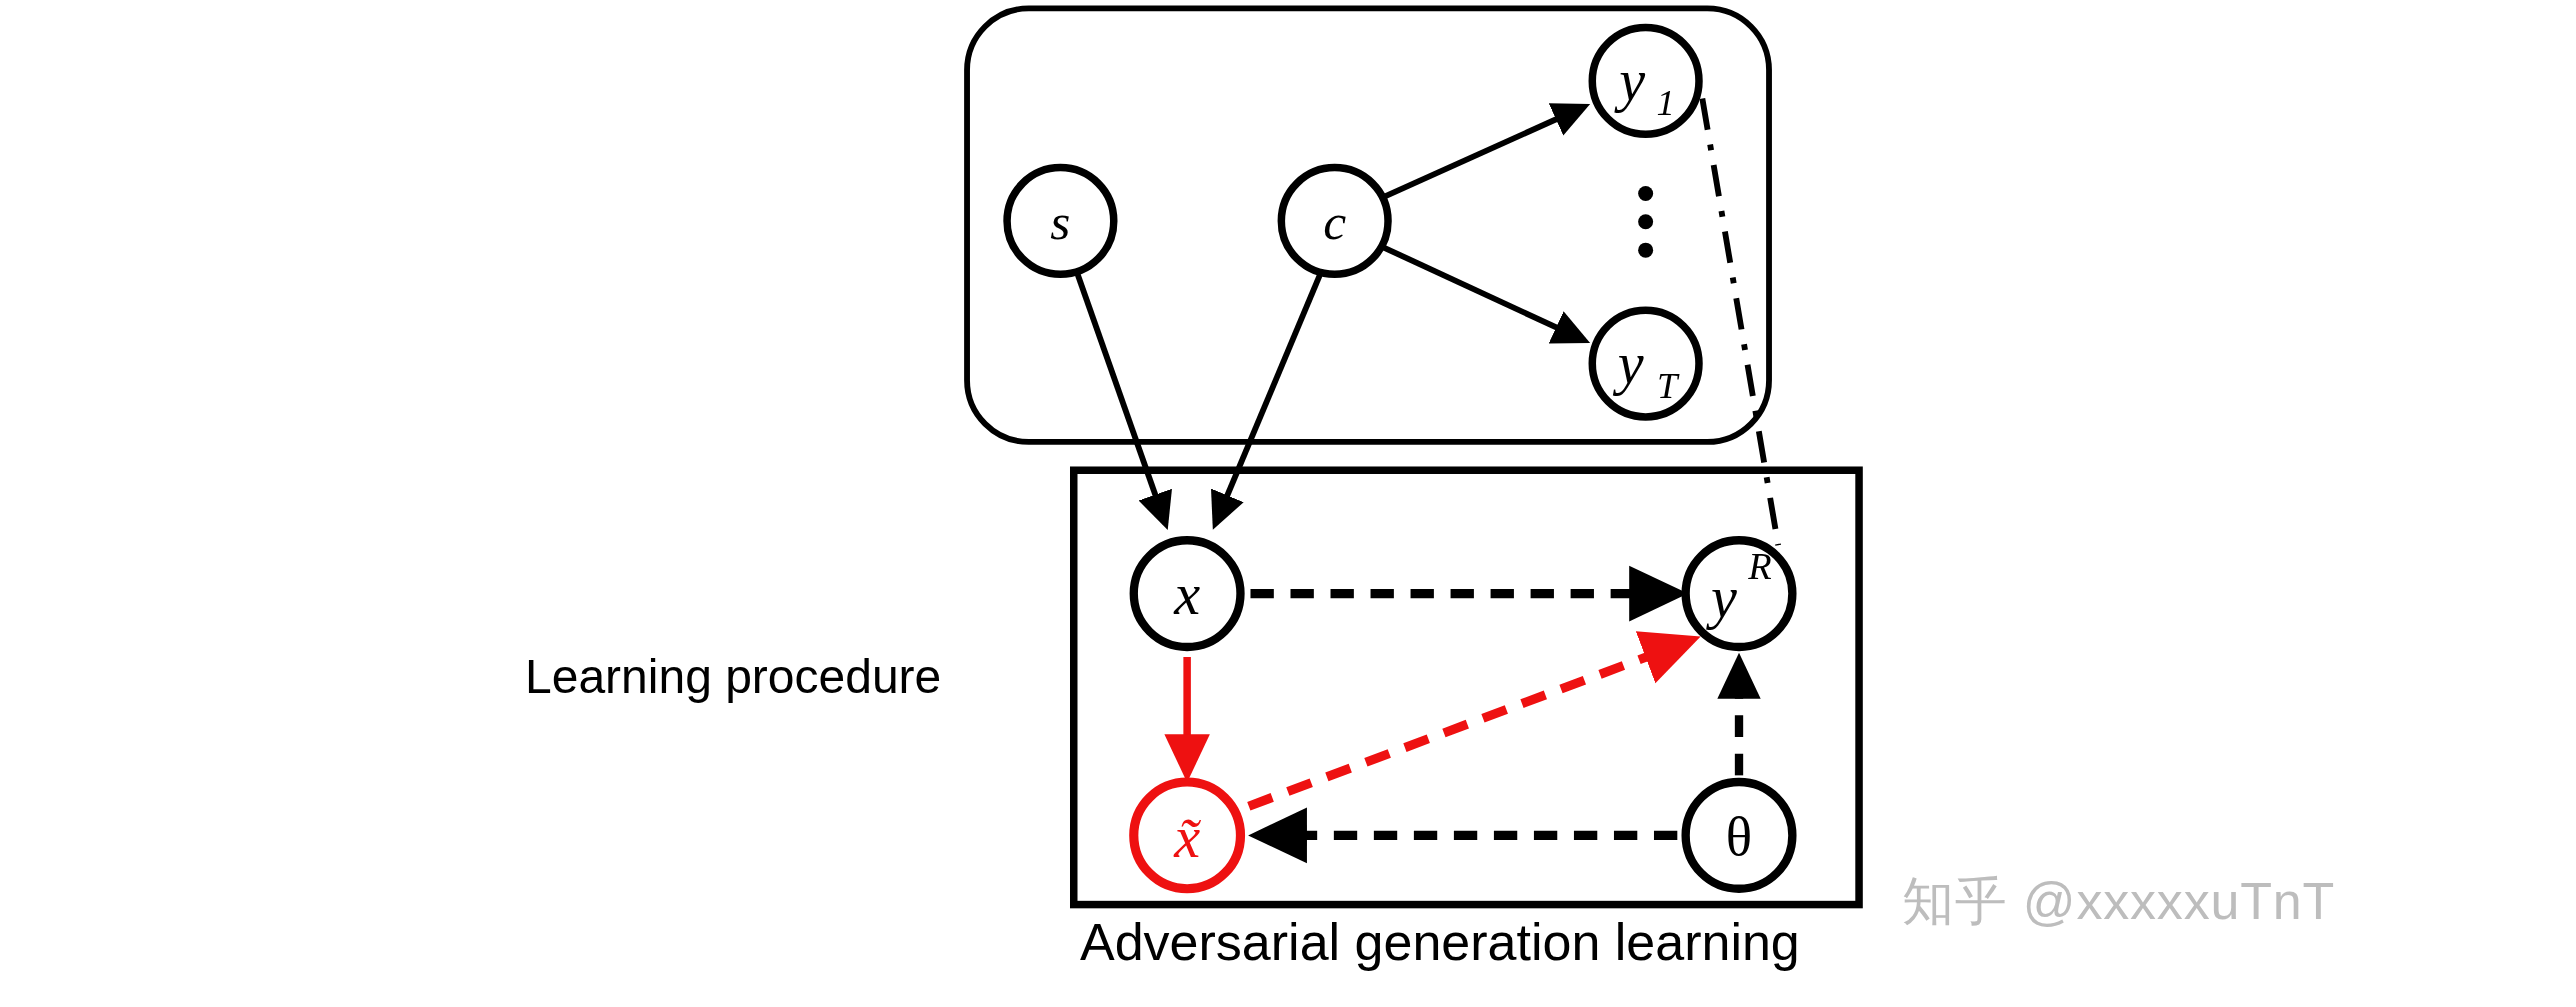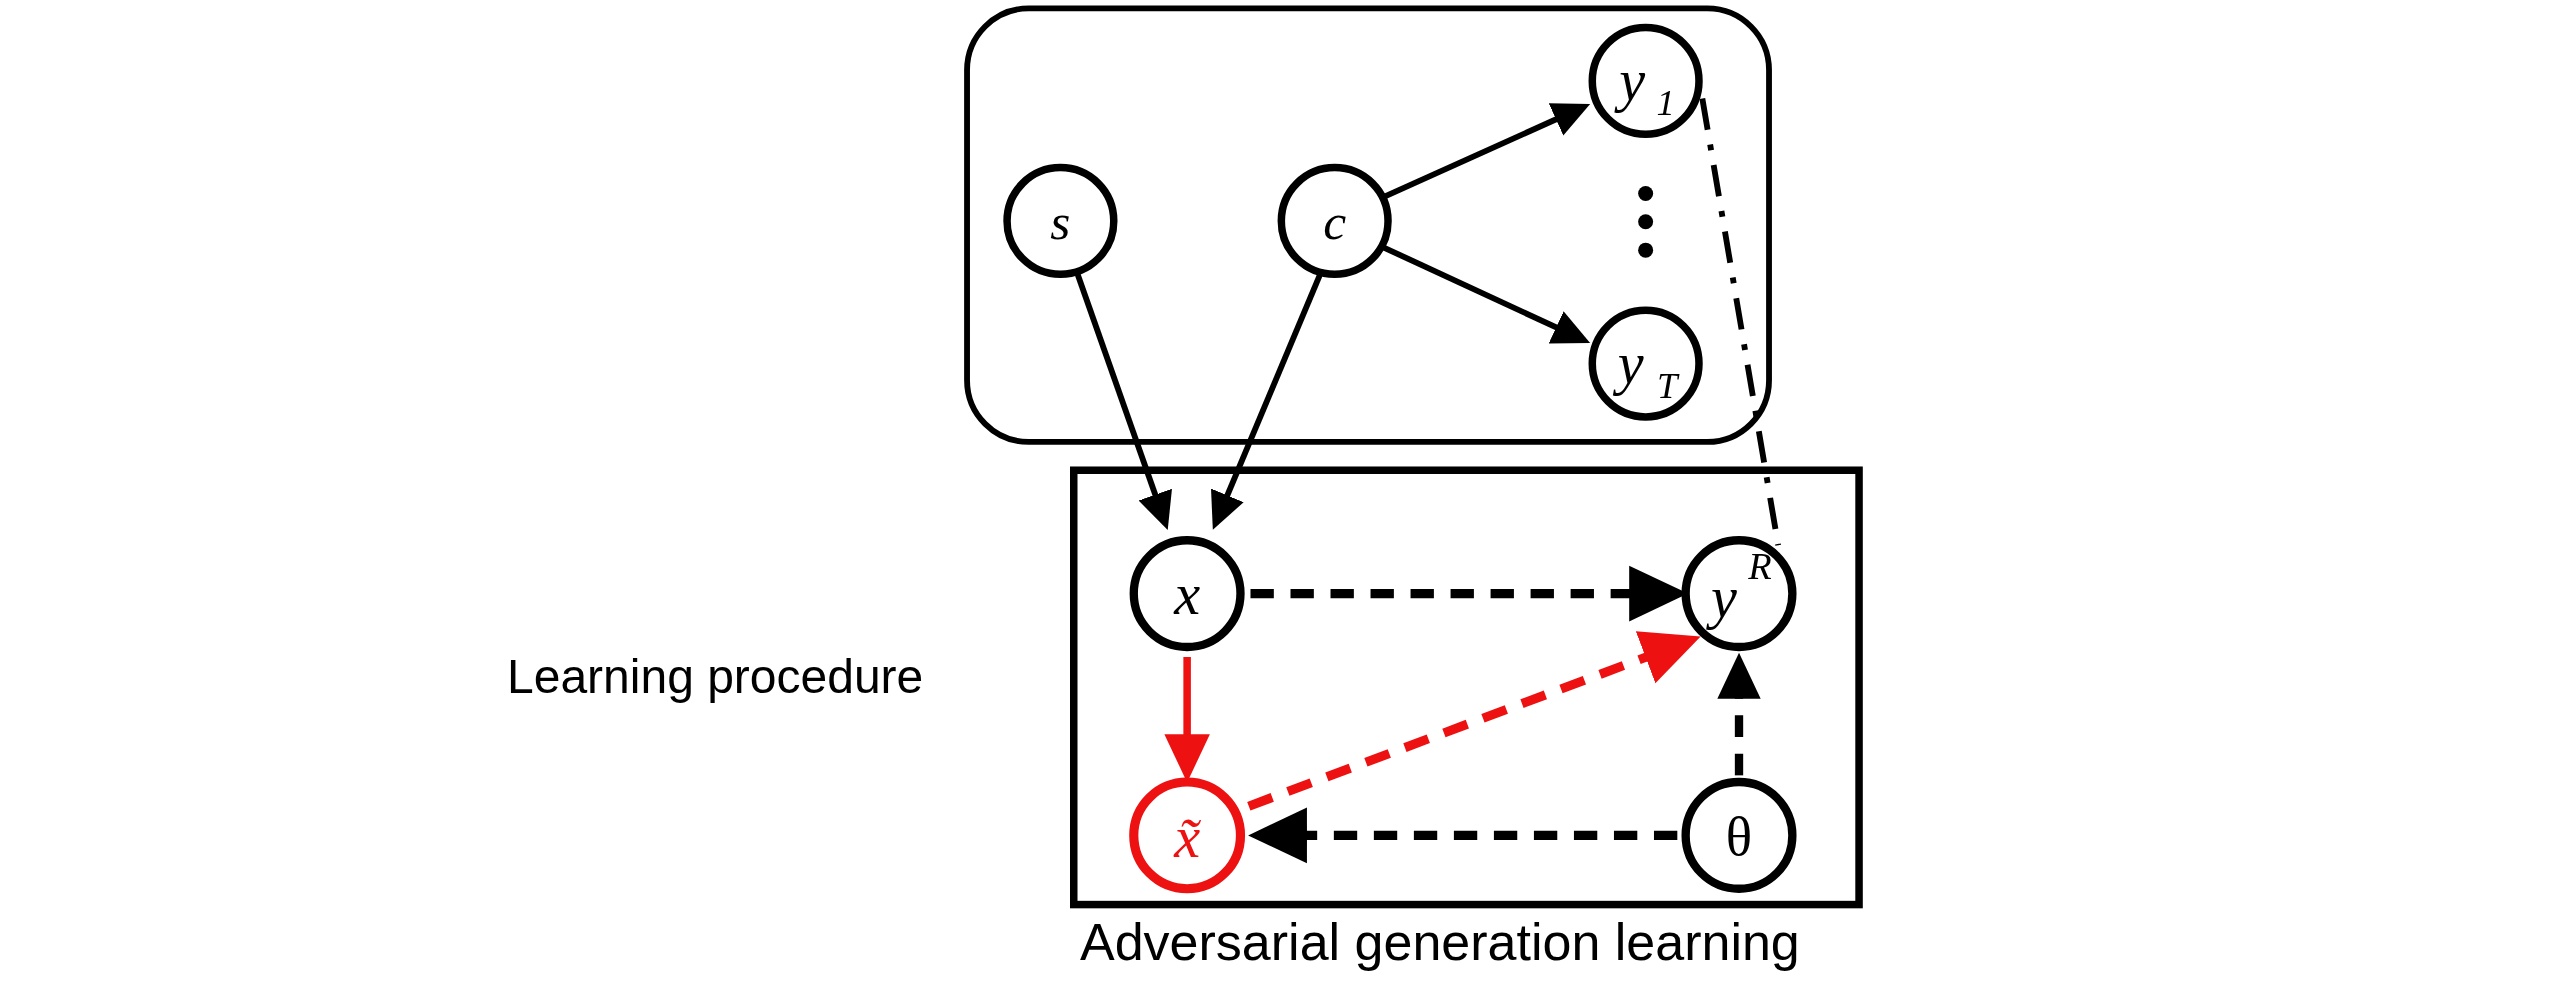--- a/index.html
+++ b/index.html
@@ -29,21 +29,21 @@
     font-weight: 400;
     line-height: 1.18;
     white-space: pre-line;
   }
   #label-data-generation {
     left: 507px;
     top: 155px;
     font-size: 48px;
   }
   #label-learning-procedure {
-    left: 507px;
+    left: 525px;
     top: 649px;
     font-size: 48px;
     text-align: right;
   }
   #label-adversarial {
     left: 1080px;
     top: 912px;
     font-size: 52px;
   }
   #watermark {
@@ -165,15 +165,16 @@
       <text class="node-text-upright" x="2086" y="1010" font-size="66">θ</text>
     </g>
 
   </svg>
 
 
   <div class="plain-label" id="label-learning-procedure">Learning procedure</div>
 
   <div class="plain-label" id="label-adversarial">Adversarial generation learning</div>
 
+  <div id="watermark">知乎 @xxxxxuTnT</div>
 
 </div>
 
 
 </body></html>

